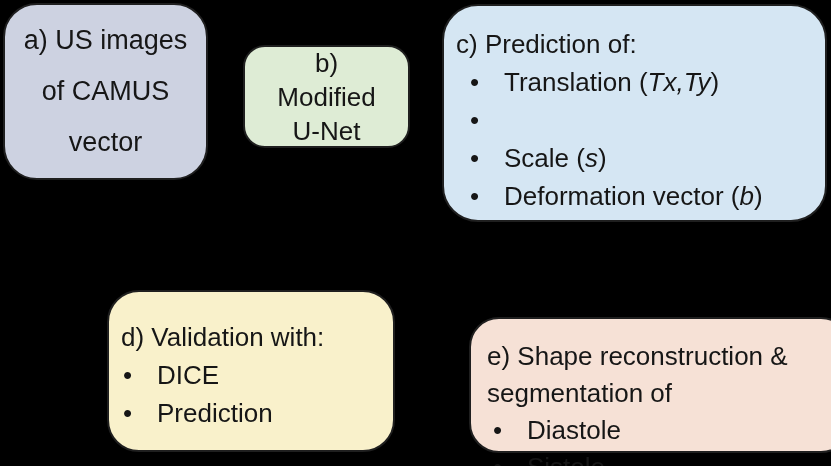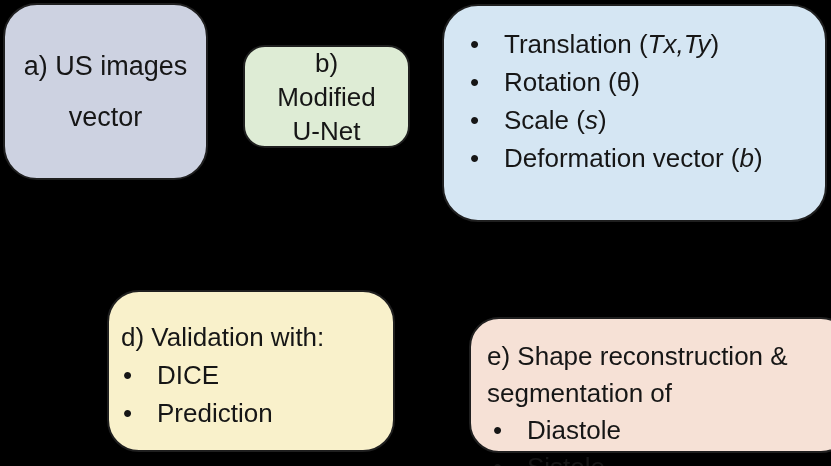--- a/index.html
+++ b/index.html
@@ -87,39 +87,40 @@
   .itext { font-style: italic; }
   .line { white-space: nowrap; }
 </style>
 </head>
 <body>
 
 <div class="canvas">
 
   <div class="box box-a center-box" style="background-color: rgb(205, 210, 225); gap: 14px;">
     <div class="line">a) US images</div>
+    <div class="line">of CAMUS</div>
     <div class="line">vector</div>
   </div>
 
   <div class="box box-b center-box" style="background-color: rgb(222, 236, 213);">
     <div class="line">b)</div>
     <div class="line">Modified</div>
     <div class="line">U-Net</div>
   </div>
 
   <div class="box box-c" style="background-color: rgb(213, 230, 243);">
+    <div class="heading">c) Prediction of:</div>
 
     <div class="row">
       <span class="bullet">•</span>
       <span class="line"><span>Translation (</span><span class="itext">Tx,Ty</span><span>)</span></span>
     </div>
 
     <div class="row">
       <span class="bullet">•</span>
-      <span class="line"><span>Rotation (θ)</span><span class="itext"></span><span></span></span>
     </div>
 
     <div class="row">
       <span class="bullet">•</span>
       <span class="line"><span>Scale (</span><span class="itext">s</span><span>)</span></span>
     </div>
 
     <div class="row">
       <span class="bullet">•</span>
       <span class="line"><span>Deformation vector (</span><span class="itext">b</span><span>)</span></span>

